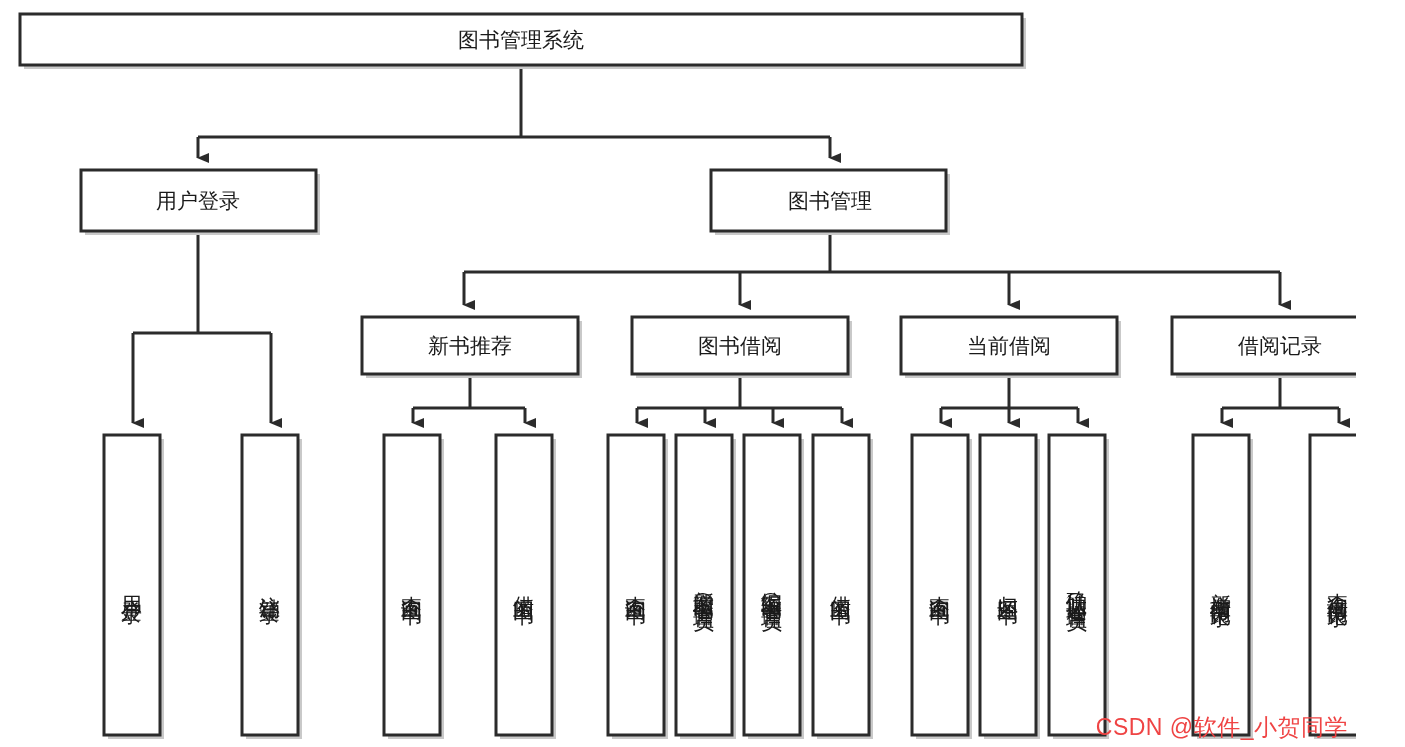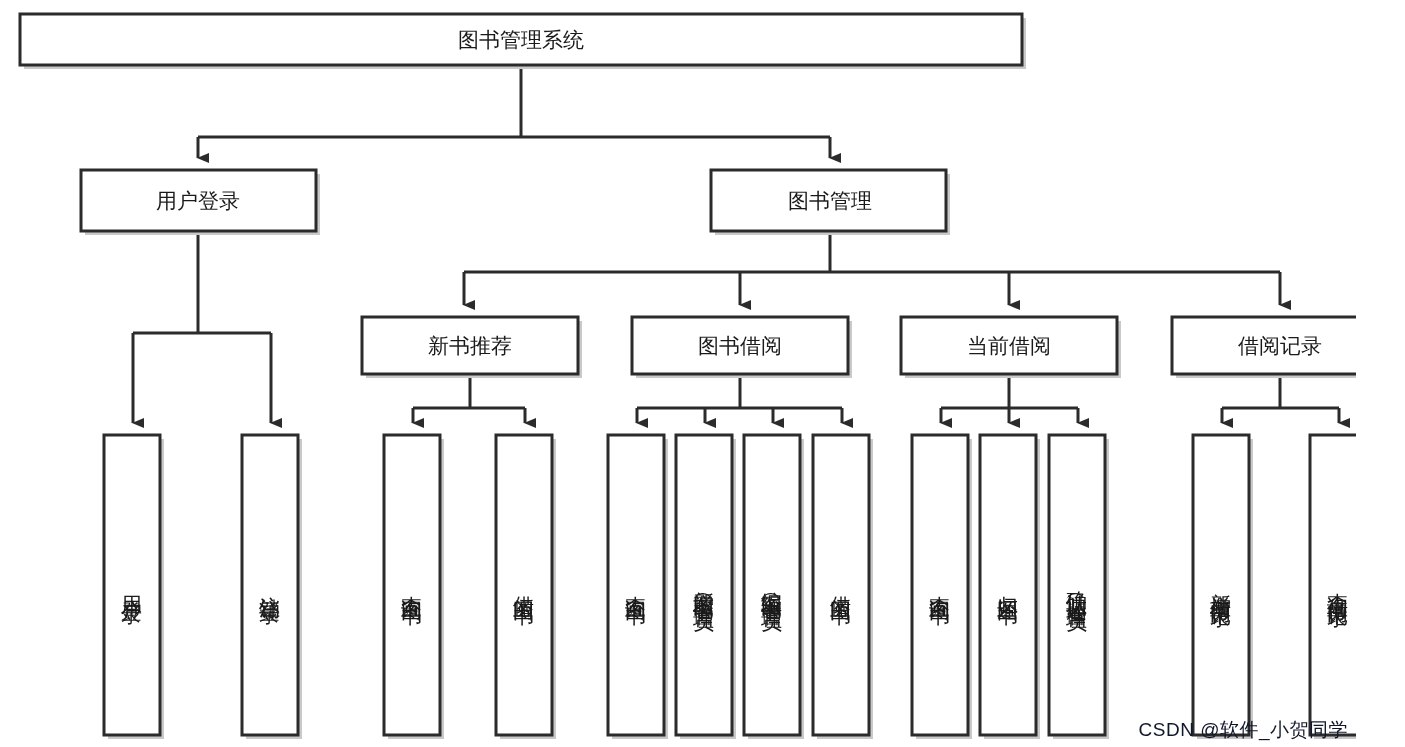--- a/index.html
+++ b/index.html
@@ -59,22 +59,22 @@
     color: #1a1a1a;
     white-space: nowrap;
     text-align: center;
     pointer-events: none;
   }
   #watermark {
     position: absolute;
     right: 8px;
     bottom: 4px;
     font-family: "Liberation Sans", "DejaVu Sans", sans-serif;
-    font-size: 19px;
-    color: #0f172a;
+    font-size: 23px;
+    color: #ef4444;
     letter-spacing: 0.5px;
     white-space: nowrap;
   }
 </style>
 </head>
 <body>
 
 <div id="diagram-root">
 
   <svg id="flow" viewBox="0 0 1405 747">

